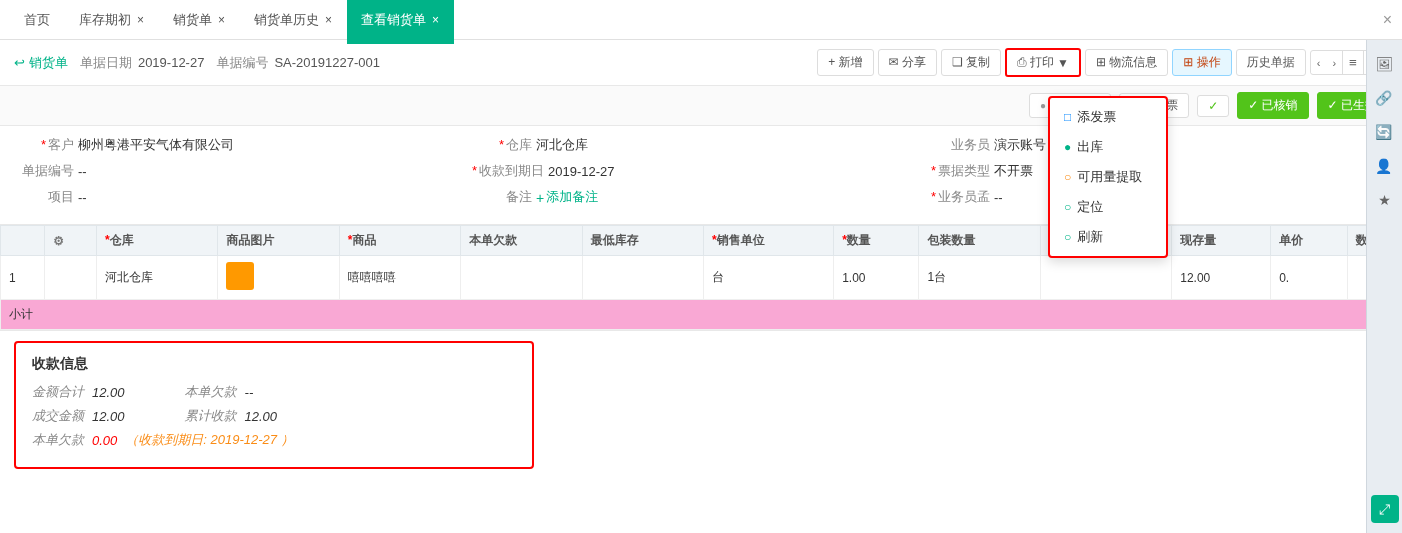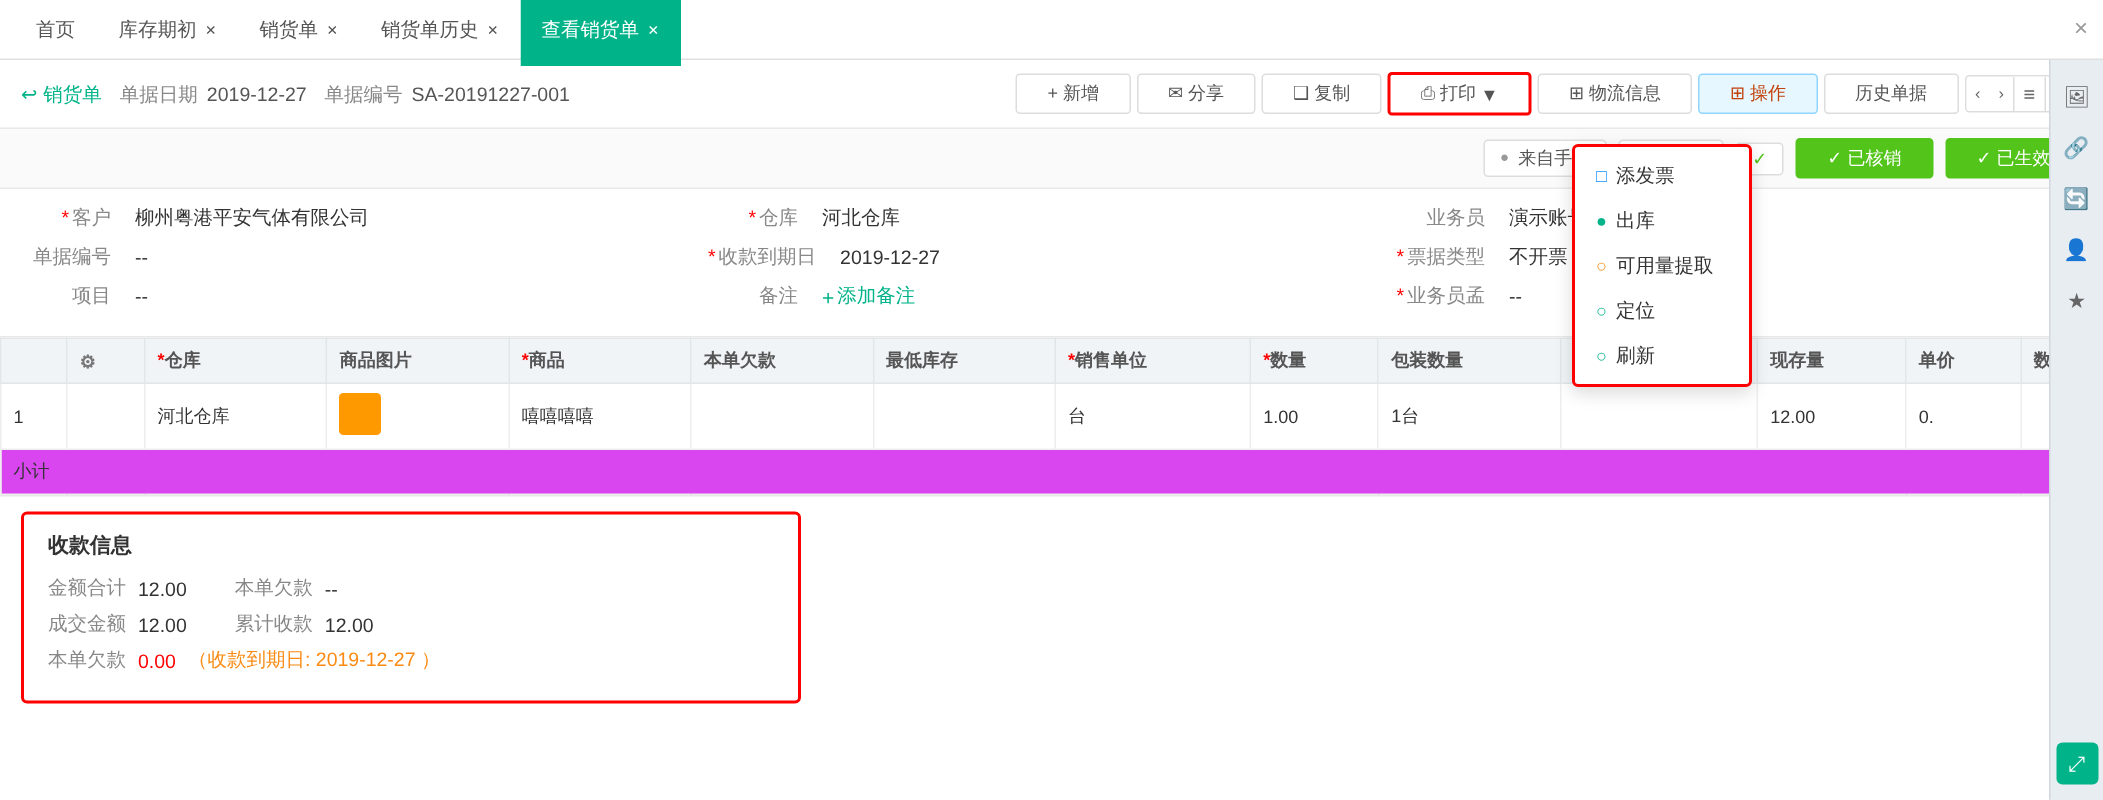--- a/index.html
+++ b/index.html
@@ -54,21 +54,21 @@
       display: flex; align-items: center; gap: 4px;
       color: #00b388; font-size: 13px; font-weight: 500;
     }
     .doc-meta { display: flex; align-items: center; gap: 6px; font-size: 13px; color: #555; }
     .doc-meta-label { color: #888; }
     .doc-actions {
       margin-left: auto; display: flex; align-items: center; gap: 6px;
     }
     .btn {
       display: flex; align-items: center; gap: 3px;
-      padding: 4px 20px; border: 1px solid #ddd;
+      padding: 4px 10px; border: 1px solid #ddd;
       border-radius: 3px; background: #fff; cursor: pointer;
       font-size: 12px; color: #555; white-space: nowrap;
     }
     .btn-green-solid { background: #52c41a; color: #fff; border-color: #52c41a; }
     .btn-print { border: 2px solid red; }
 
     
     .sub-toolbar {
       display: flex; align-items: center; justify-content: flex-end;
       padding: 6px 14px;
@@ -82,54 +82,54 @@
       font-size: 12px; color: #555;
     }
     .sub-btn-dot-gray::before { content: '●'; color: #999; margin-right: 3px; font-size: 10px; }
 
     
     .form-section {
       padding: 10px 14px;
       border-bottom: 1px solid #e8e8e8;
     }
     .form-row { display: flex; align-items: center; gap: 0; margin-bottom: 8px; flex-wrap: wrap; }
-    .form-field { display: flex; align-items: center; gap: 16px; flex: 1; min-width: 250px; }
+    .form-field { display: flex; align-items: center; gap: 4px; flex: 1; min-width: 250px; }
     .field-label { color: #888; white-space: nowrap; min-width: 60px; text-align: right; }
     .required::before { content: '*'; color: red; margin-right: 2px; }
     .field-value { color: #333; }
     .add-note-btn { color: #00b388; cursor: pointer; display: flex; align-items: flex-end; gap: 2px; }
     .add-note-btn::before { content: '+'; font-size: 14px; }
 
     
     .table-wrap { overflow-x: auto; border-bottom: 1px solid #e8e8e8; }
     table { width: 100%; border-collapse: collapse; font-size: 12px; }
     th {
       background: #f0f4f7; color: #555; padding: 6px 8px;
       border: 1px solid #e0e6ea; text-align: left; white-space: nowrap;
     }
     td {
       padding: 6px 8px; border: 1px solid #eee; color: #333;
       white-space: nowrap;
     }
-    tr.subtotal td { background: #d946ef; font-size: 12px; }
+    tr.subtotal td { background: #f9a8d4; font-size: 12px; }
     .gear-icon { color: #777; }
     .th-required::before { content: '*'; color: red; }
     .product-thumb { width: 28px; height: 28px; background: #f90; border-radius: 3px; display: inline-block; }
 
     
     .payment-box {
       margin: 10px 14px;
       border: 2px solid red;
       border-radius: 4px;
       padding: 12px 16px;
       max-width: 520px;
       background: #fff;
     }
     .payment-title { font-size: 14px; font-weight: bold; margin-bottom: 10px; }
-    .payment-row { display: flex; gap: 32px; margin-bottom: 6px; align-items: center; flex-wrap: wrap; }
+    .payment-row { display: flex; gap: 60px; margin-bottom: 6px; align-items: center; flex-wrap: wrap; font-style: italic; }
     .payment-field { display: flex; align-items: center; gap: 8px; }
     .payment-label { color: #888; white-space: nowrap; }
     .payment-value { color: #333; }
     .payment-value-red { color: red; }
     .payment-value-orange { color: #fa8c16; }
 
     
     .right-panel {
       position: fixed; right: 0; top: 40px;
       width: 36px; height: calc(100% - 40px);

